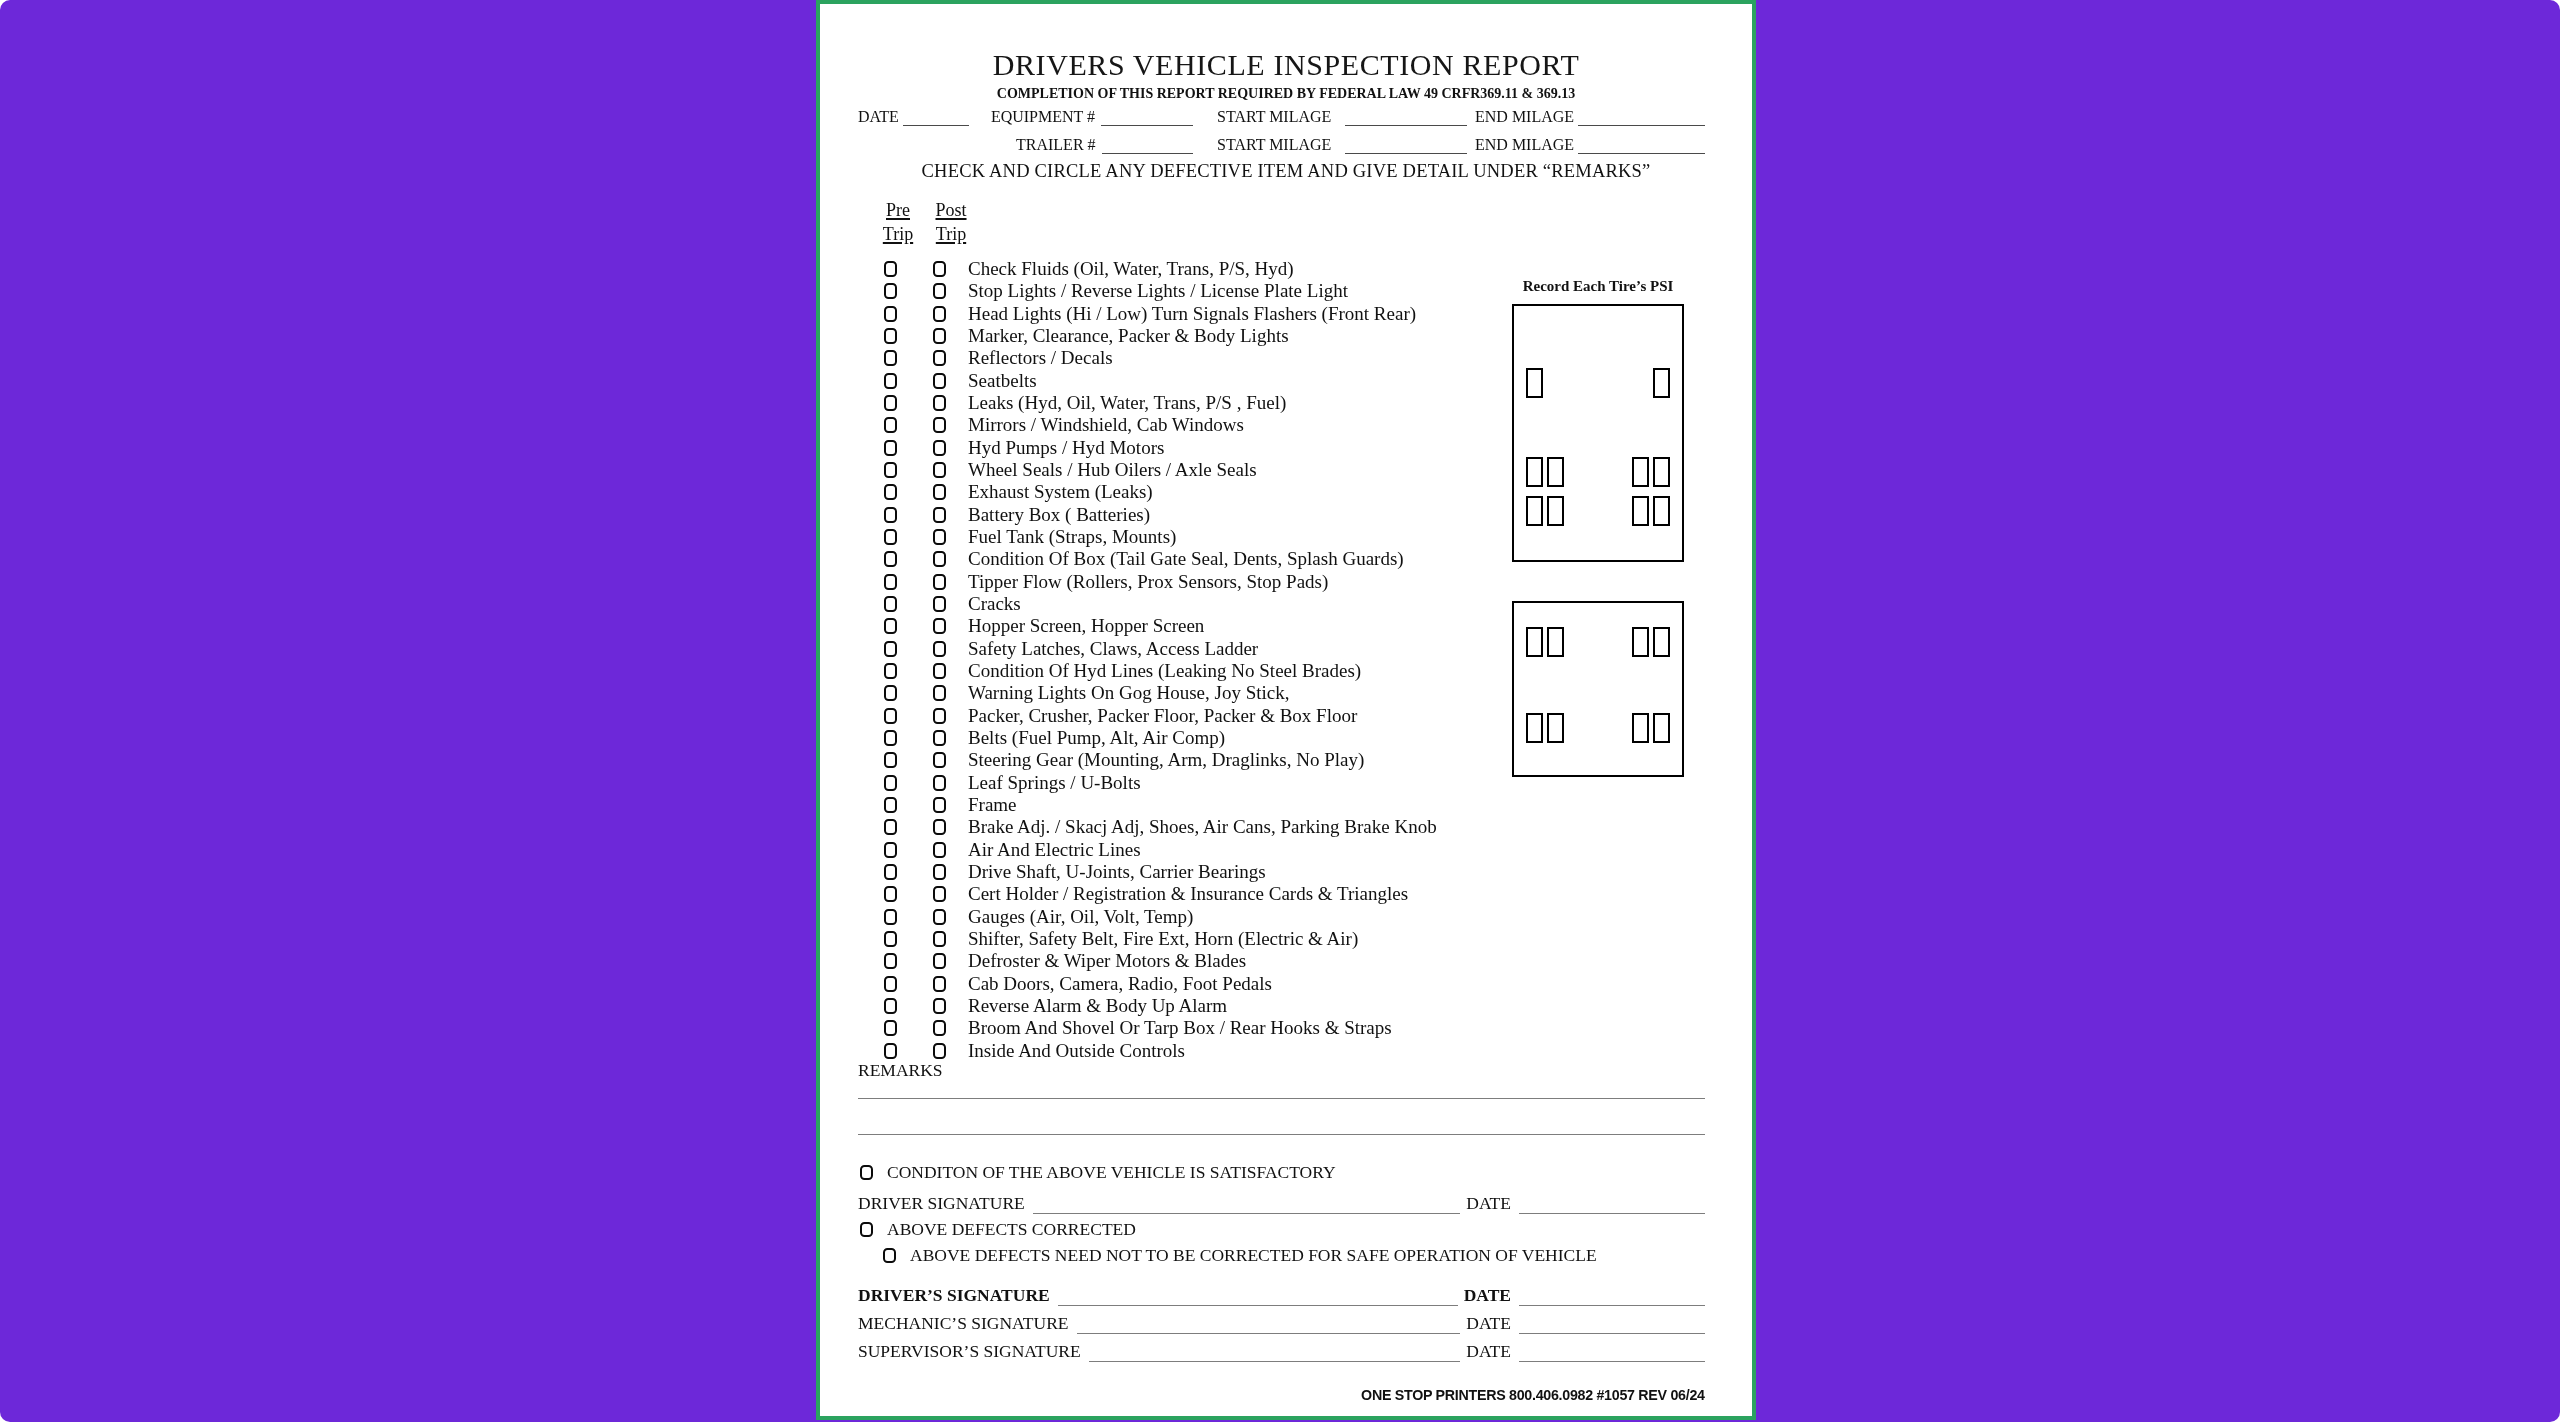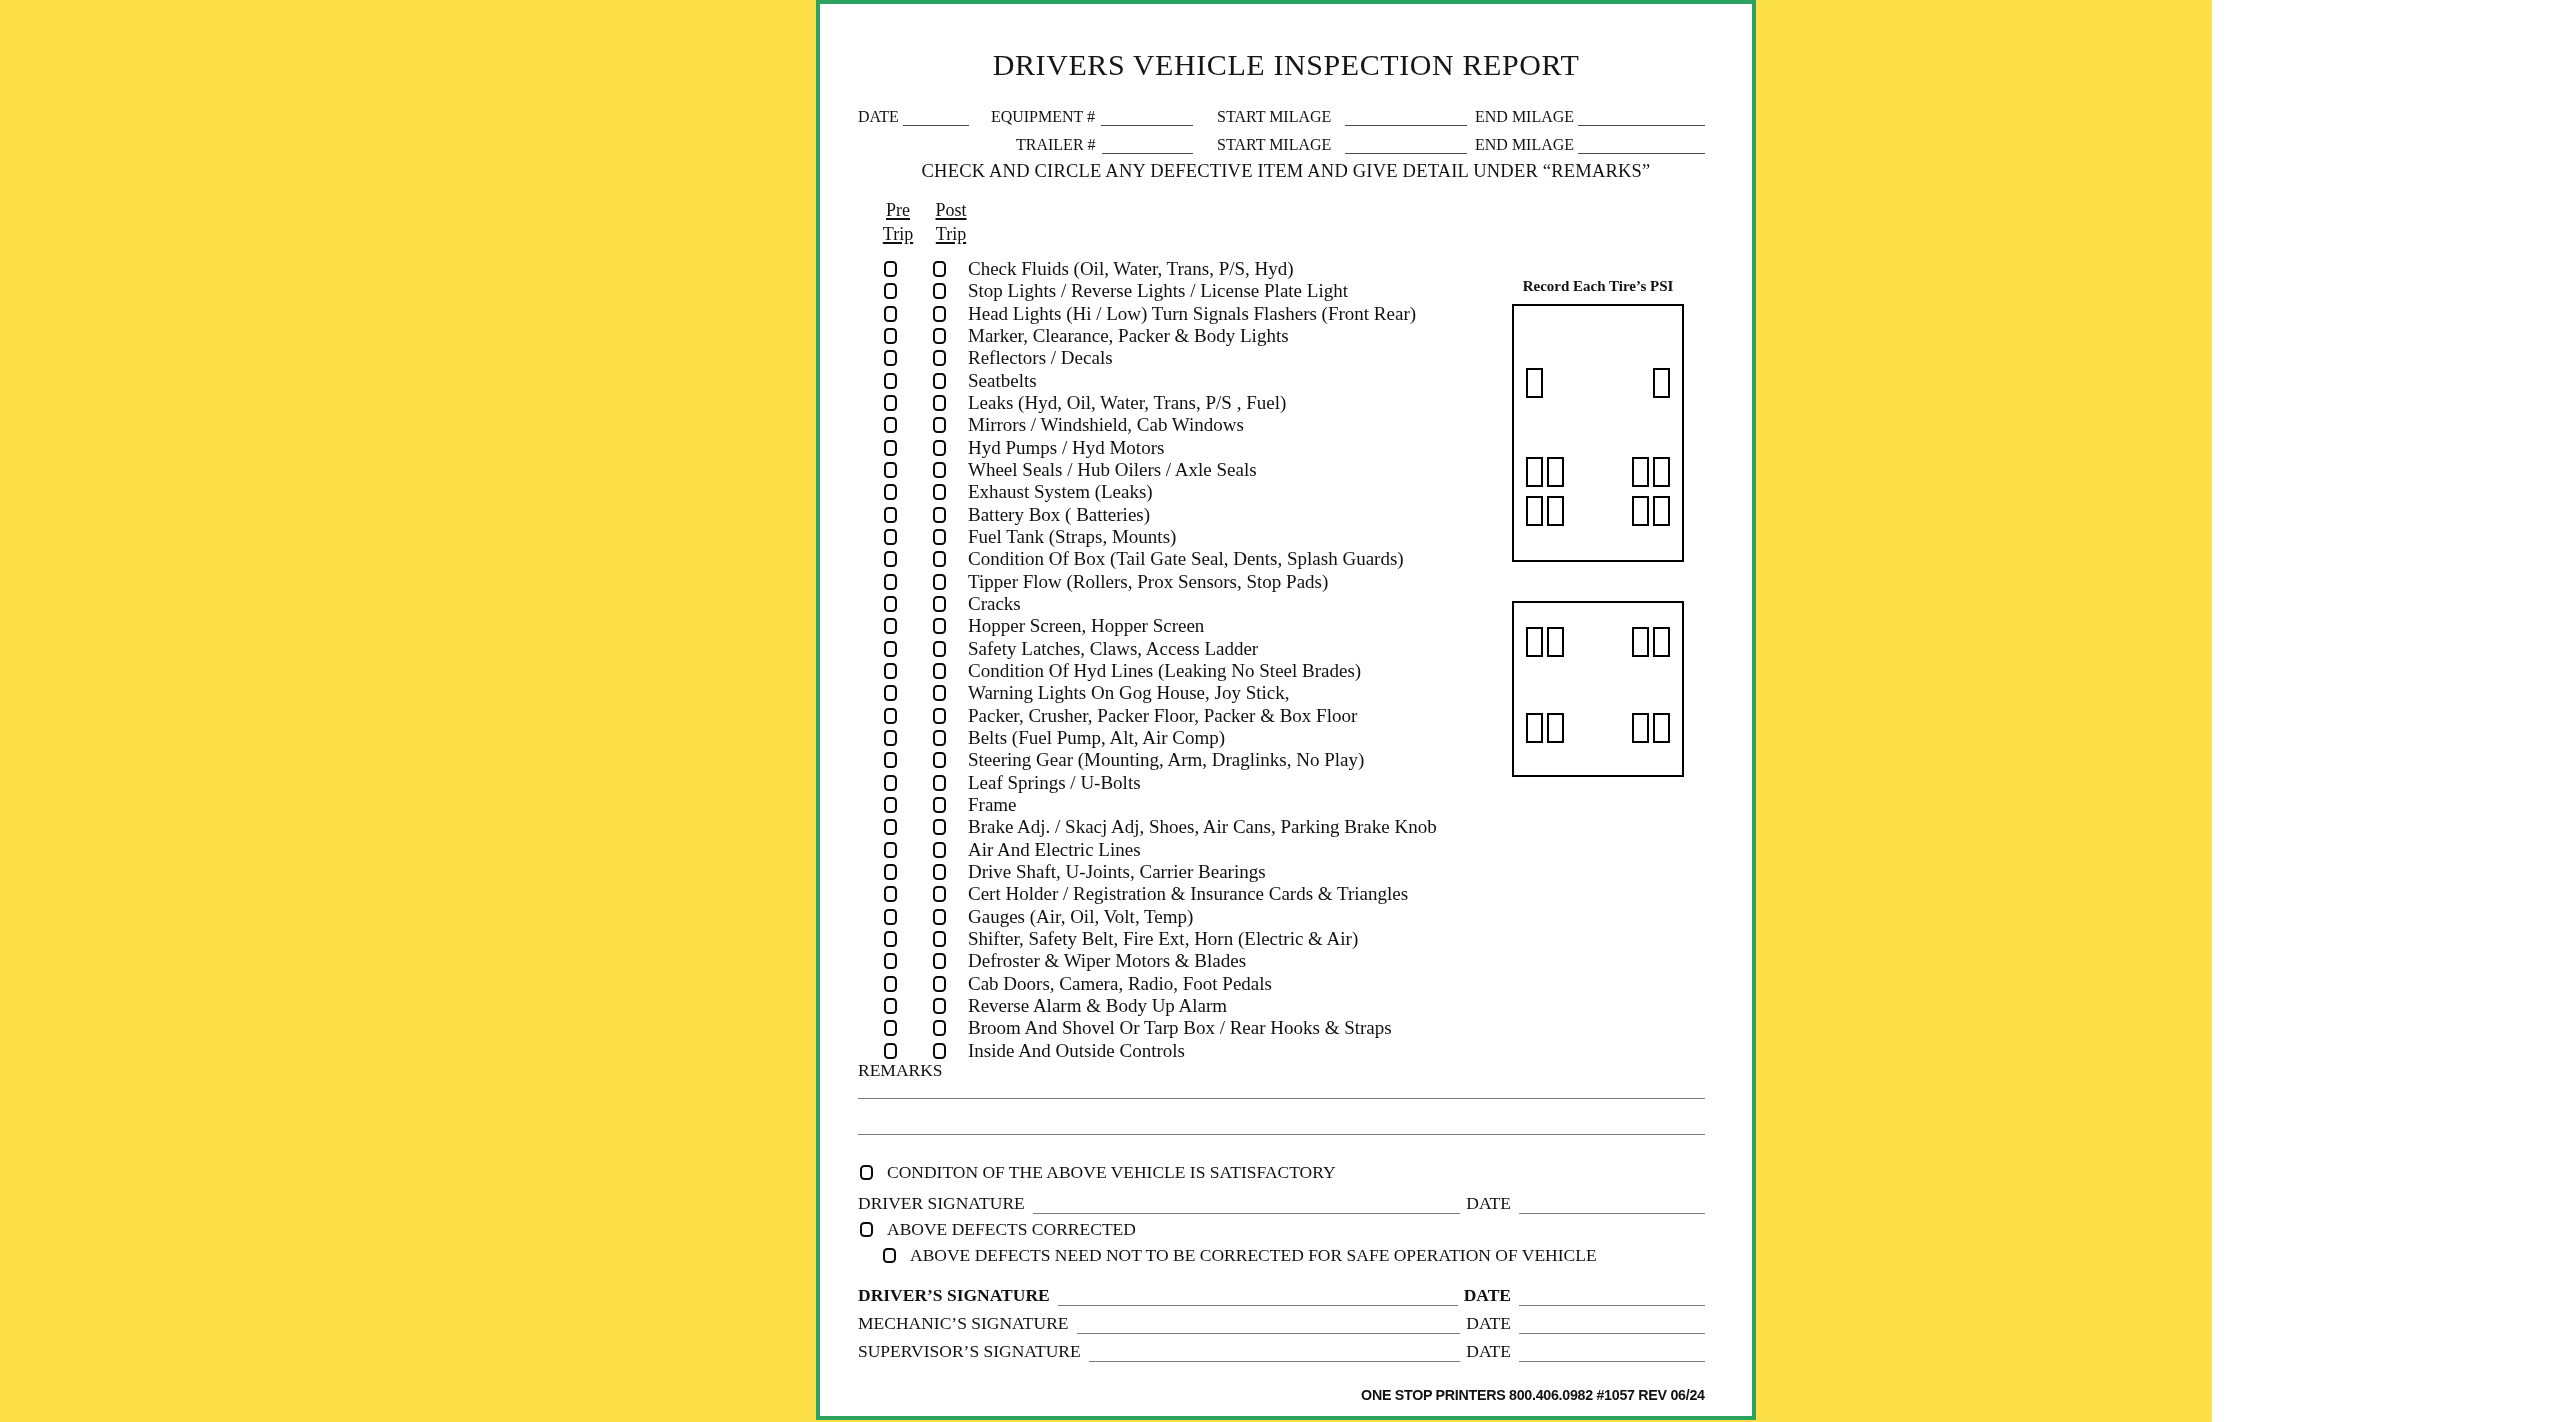--- a/index.html
+++ b/index.html
@@ -1,18 +1,18 @@
 <!DOCTYPE html>
 <html><head>
 <meta charset="utf-8">
 <style>
   * { margin:0; padding:0; box-sizing:border-box; }
   html,body { background:#ffffff; }
-  .page { position:relative; width:2212px; height:1422px; background:#fde047; overflow:hidden;
-          font-family:"Liberation Serif", serif; color:#111; }
+  .page { position:relative; width:2560px; height:1422px; background:#6d28d9; overflow:hidden;
+          font-family:"Liberation Serif", serif; color:#111;border-radius:10px; }
   .form { position:absolute; left:816px; top:0; width:940px; height:1420px;
           border:4px solid #2ba35f; background:#fff; }
 
   .title { position:absolute; top:44px; left:0; width:100%; text-align:center;
            font-size:30px; letter-spacing:0.6px; color:#161616; }
   .subtitle { position:absolute; top:82px; left:0; width:100%; text-align:center;
               font-size:14px; font-weight:700; }
 
   .frow { position:absolute; left:38px; right:47px; display:flex; align-items:flex-end;
           font-size:16px; height:22px; white-space:nowrap; }
@@ -70,20 +70,21 @@
             font-size:15px; font-weight:700; letter-spacing:-0.3px; transform:scaleX(0.95);
             transform-origin:right; }
 </style>
 </head>
 <body>
 
 <div class="page">
   <div class="form">
 
     <div class="title">DRIVERS VEHICLE INSPECTION REPORT</div>
+    <div class="subtitle">COMPLETION OF THIS REPORT REQUIRED BY FEDERAL LAW 49 CRFR369.11 &amp; 369.13</div>
 
     <div class="frow frow1">
       <span class="flabel">DATE</span>
       <span class="fline fl-date"></span>
       <span class="flabel">EQUIPMENT #</span>
       <span class="fline fl-equip"></span>
       <span class="flabel lbl-start">START MILAGE</span>
       <span class="fline fl-start"></span>
       <span class="flabel lbl-end">END MILAGE</span>
       <span class="fline fl-end"></span>

